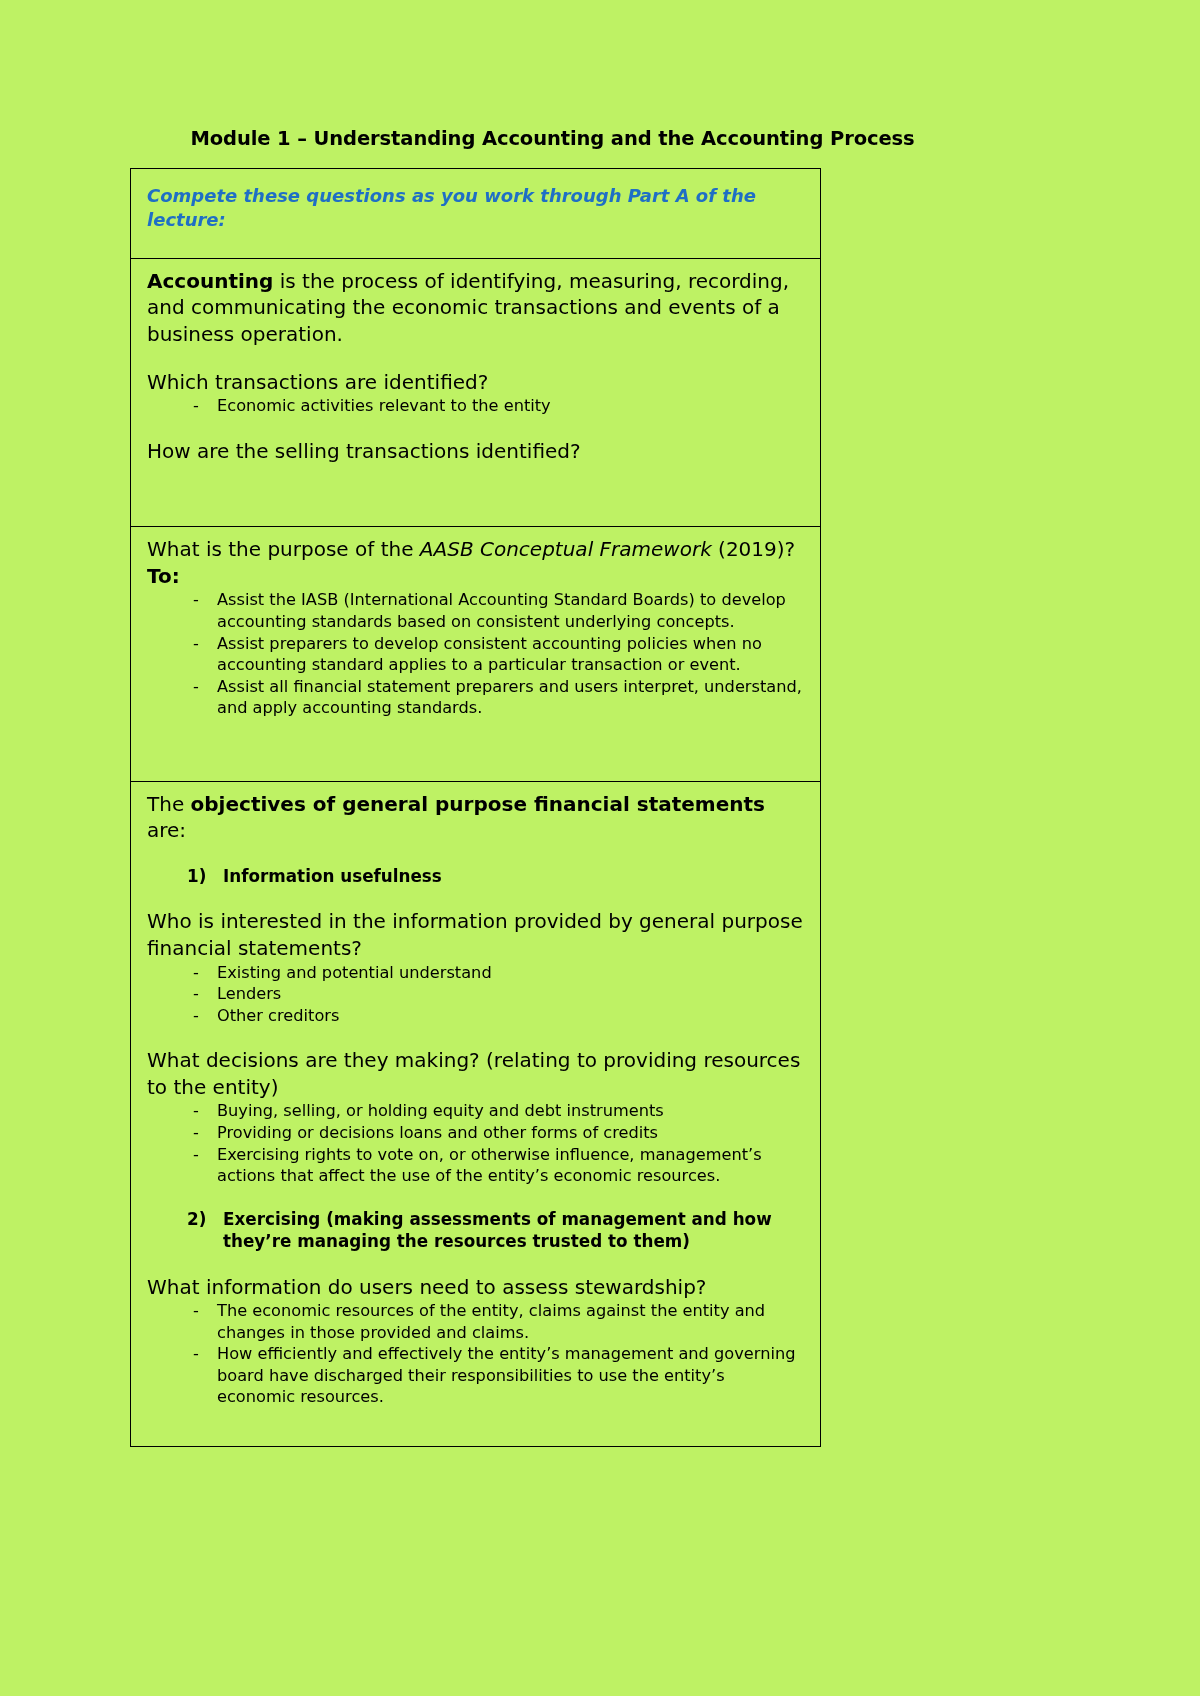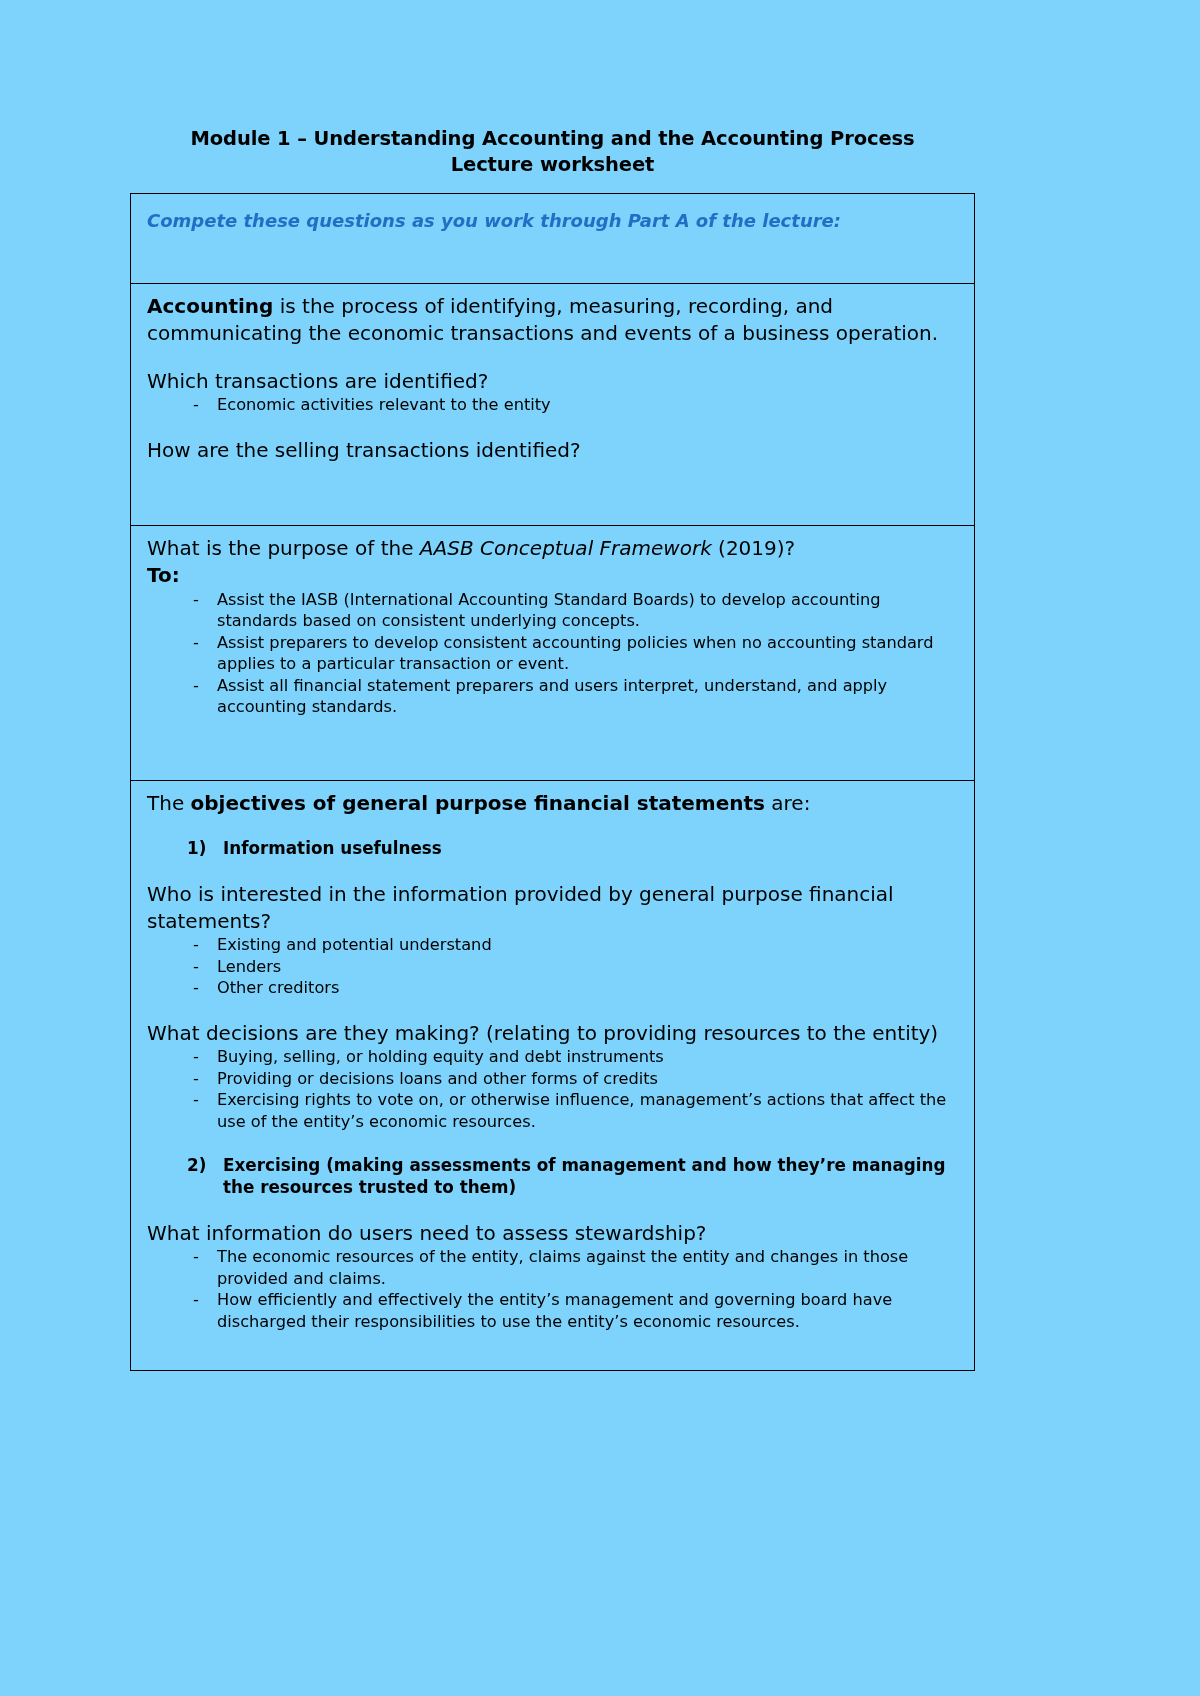--- a/index.html
+++ b/index.html
@@ -11,21 +11,21 @@
     width: 1200px;
     height: 1696px;
     font-family: "DejaVu Sans", sans-serif;
     color: #000000;
     -webkit-font-smoothing: antialiased;
   }
   .page {
     position: relative;
     width: 1200px;
     height: 1696px;
-    background: #7dd3fc;
+    background: #bef264;
     box-sizing: border-box;
     padding: 0;
   }
   .doc-body {
     position: absolute;
     left: 130px;
     top: 126px;
     width: 845px;
   }
   
@@ -35,21 +35,21 @@
     font-size: 19.5px;
     line-height: 1.32;
     letter-spacing: -0.1px;
     margin: 0 0 16px 0;
     padding: 0 2px;
   }
   .doc-title .line2 { display: block; }
 
   
   .worksheet-table {
-    width: 845px;
+    width: 691px;
     border-collapse: collapse;
     table-layout: fixed;
   }
   .worksheet-table td {
     border: 1.5px solid #000000;
     vertical-align: top;
     padding: 9px 14px 10px 16px;
   }
   .cell-inner {
     font-size: 16.2px;
@@ -118,21 +118,20 @@
   .tail-space-md { height: 52px; }
 </style>
 </head>
 <body>
 
 <div class="page">
   <div class="doc-body">
 
     <h1 class="doc-title">
       <span>Module 1 – Understanding Accounting and the Accounting Process</span>
-      <span class="line2">Lecture worksheet</span>
     </h1>
 
     <table class="worksheet-table">
       <tbody>
 
         <tr>
           <td class="intro-cell">
             <div class="cell-inner">Compete these questions as you work through Part A of the lecture:</div>
           </td>
         </tr>

